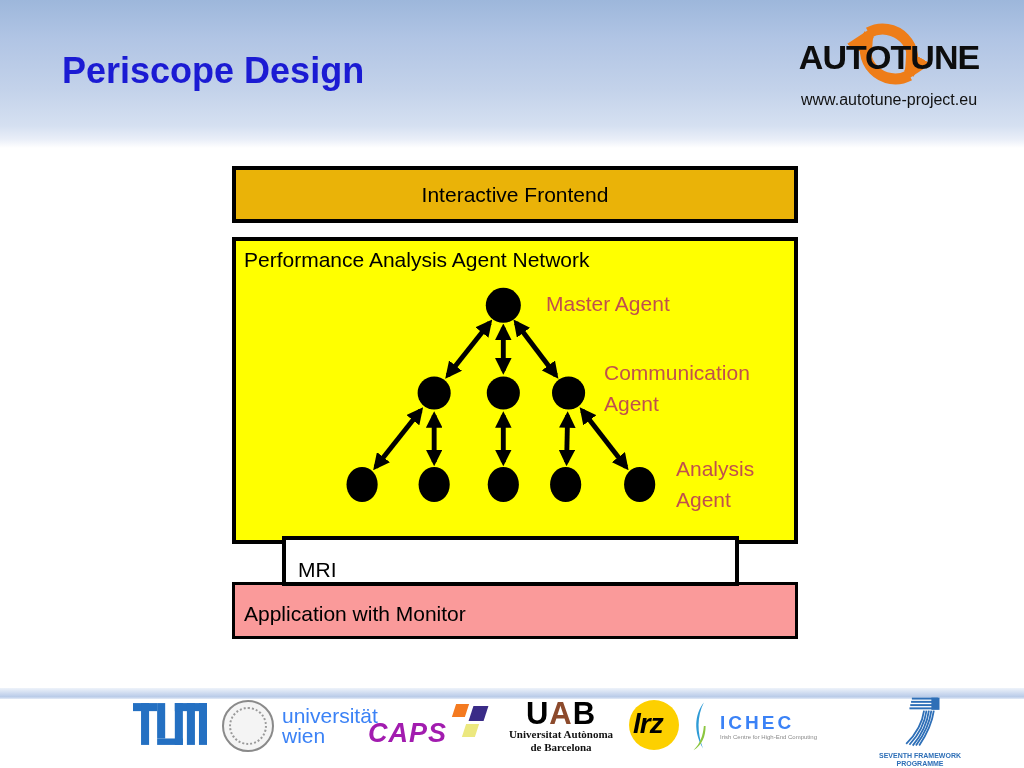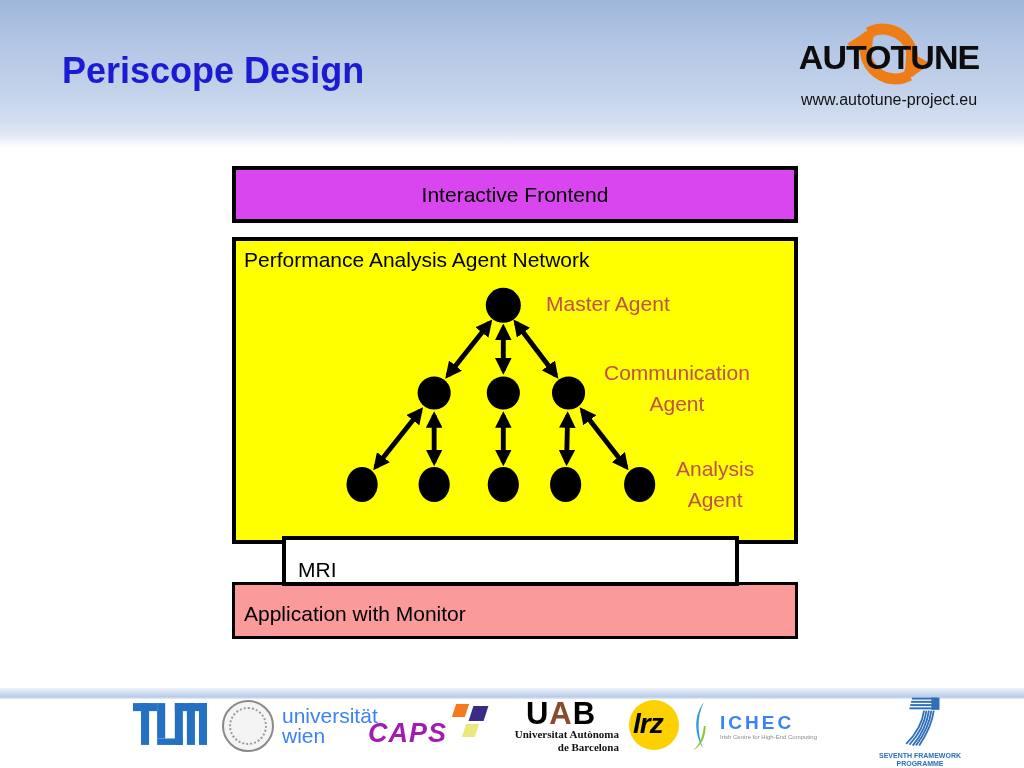--- a/index.html
+++ b/index.html
@@ -19,31 +19,31 @@
   .logo-wrap{position:absolute;top:8px;right:30px;width:210px;height:118px;text-align:center;}
   .logo-swirl{position:absolute;left:52px;top:-4px;width:106px;height:100px;}
   .logo-text{
     position:relative;margin-top:30px;font-size:34px;font-weight:600;color:#0d0d0d;
     letter-spacing:-1px;text-transform:uppercase;
   }
   .logo-url{position:relative;margin-top:14px;font-size:16px;color:#111;}
   
   .frontend-box{
     position:absolute;left:232px;top:166px;width:566px;height:57px;box-sizing:border-box;
-    background:#d946ef;border:4px solid #000;
+    background:#eab308;border:4px solid #000;
     display:flex;align-items:center;justify-content:center;
     font-size:21px;color:#000;
   }
   .network-box{
     position:absolute;left:232px;top:237px;width:566px;height:307px;box-sizing:border-box;
     background:#ffff00;border:4px solid #000;z-index:1;
   }
   .network-title{position:absolute;left:8px;top:7px;font-size:21px;color:#000;}
   .tree-svg{position:absolute;left:0;top:0;width:100%;height:100%;}
-  .agent-label{position:absolute;color:#c0504d;font-size:21px;line-height:31px;z-index:2;text-align:center;}
+  .agent-label{position:absolute;color:#c0504d;font-size:21px;line-height:31px;z-index:2;}
   .lbl-master{left:546px;top:288px;}
   .lbl-comm{left:604px;top:357px;}
   .lbl-analysis{left:676px;top:453px;}
   .mri-box{
     position:absolute;left:282px;top:536px;width:457px;height:50px;box-sizing:border-box;
     background:#ffffff;border:4px solid #000;z-index:3;
     display:flex;align-items:flex-end;padding-left:12px;font-size:21px;color:#000;
   }
   .app-box{
     position:absolute;left:232px;top:582px;width:566px;height:57px;box-sizing:border-box;
@@ -58,21 +58,21 @@
   }
   .flogo{position:absolute;}
   .uw-seal{width:52px;height:52px;border-radius:50%;border:2px solid #8a8a8a;background:#f4f4f4;
     box-sizing:border-box;display:flex;align-items:center;justify-content:center;}
   .uw-seal-inner{width:34px;height:34px;border-radius:50%;border:2px dotted #9a9a9a;}
   .uw-text{color:#3b82f6;font-size:21px;line-height:20px;letter-spacing:0px;}
   .caps-text{font-size:27px;font-weight:bold;font-style:italic;color:#a21caf;letter-spacing:1px;}
   .caps-sq{position:absolute;transform:skewX(-18deg);}
   .uab-letters{font-size:31px;font-weight:bold;color:#000;letter-spacing:1px;line-height:28px;text-align:center;}
   .uab-a{color:#8c4a2c;}
-  .uab-sub{font-family:"Liberation Serif",serif;font-weight:bold;font-size:11px;color:#111;text-align:right;line-height:13px;}
+  .uab-sub{font-family:"Liberation Serif",serif;font-weight:bold;font-size:11px;color:#111;text-align:center;line-height:13px;}
   .lrz-circle{width:50px;height:50px;border-radius:50%;background:#fdd000;position:absolute;left:4px;top:0;}
   .lrz-text{position:absolute;left:8px;top:8px;font-size:28px;font-weight:bold;font-style:italic;color:#000;letter-spacing:-1px;}
   .ichec-text{font-size:19px;font-weight:bold;color:#3b82f6;letter-spacing:3px;}
   .ichec-sub{font-size:6px;color:#8a8a8a;letter-spacing:0px;}
   .fp7-text{font-size:7px;font-weight:bold;color:#2e6fb7;text-align:center;line-height:8px;letter-spacing:0px;}
 </style>
 </head>
 <body>
 
 <div class="slide">

